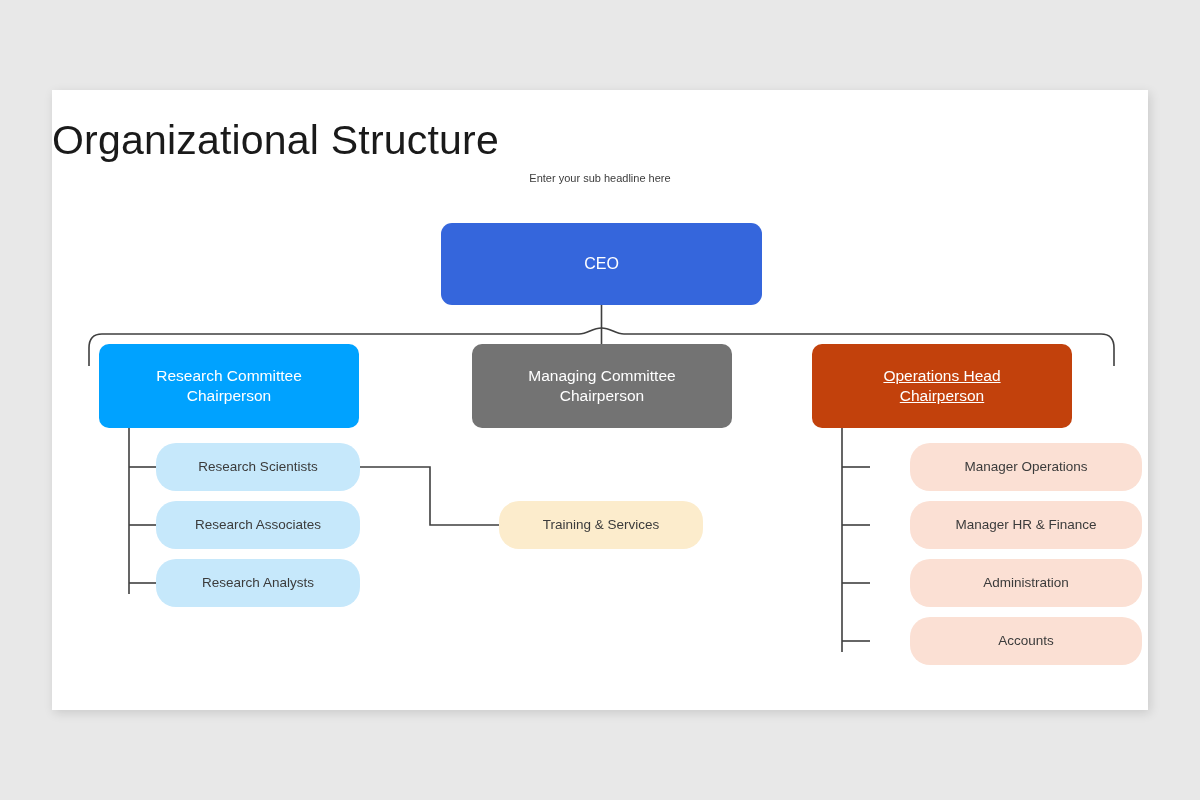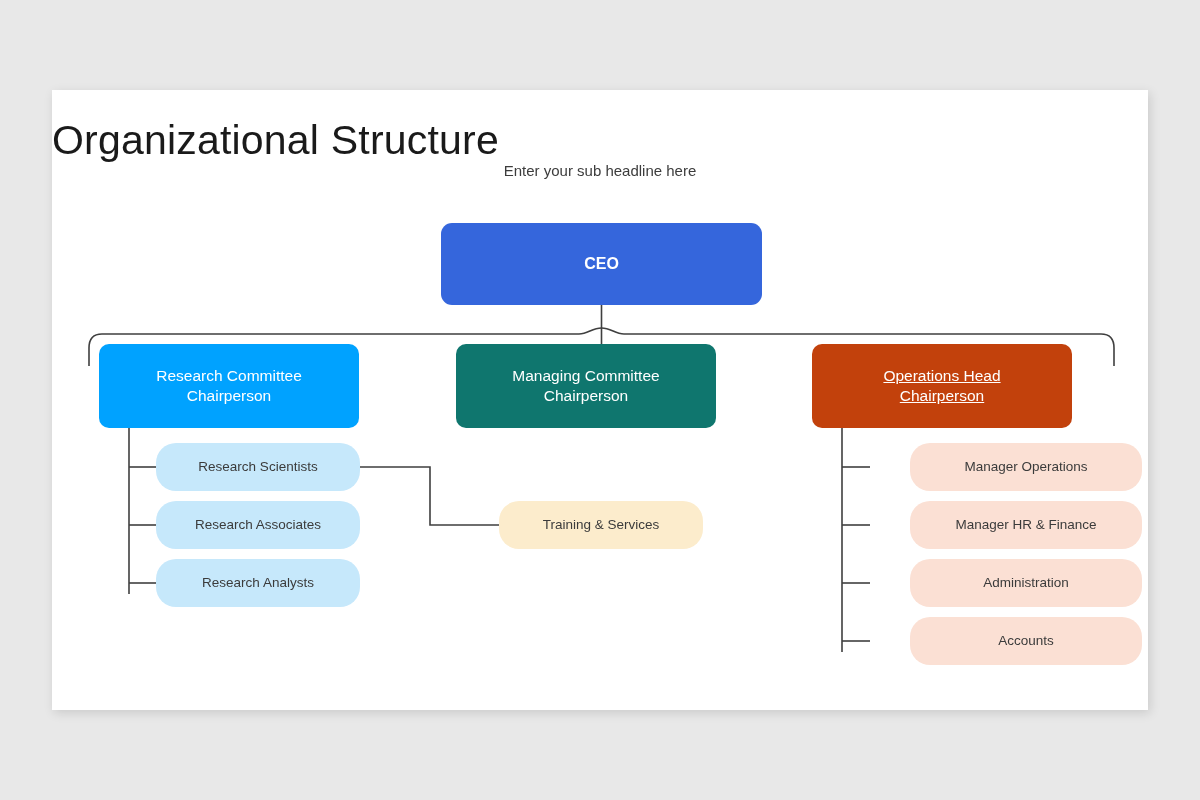--- a/index.html
+++ b/index.html
@@ -34,24 +34,24 @@
     text-align: left;
     font-size: 41px;
     font-weight: 400;
     color: #1a1a1a;
     letter-spacing: 0.2px;
     line-height: 1.15;
   }
   #subtitle {
     position: absolute;
     left: 0;
-    top: 72px;
+    top: 82px;
     width: 1096px;
     text-align: center;
-    font-size: 15px;
+    font-size: 11px;
     font-weight: 400;
     color: #3c3c3c;
   }
 
   
   #diagram {
     position: absolute;
     left: 0;
     top: 0;
     width: 1096px;
@@ -84,33 +84,33 @@
 
   .node-ceo {
     left: 389px;
     top: 133px;
     width: 321px;
     height: 82px;
     border-radius: 11px;
     background: #3566dc;
     color: #ffffff;
     font-size: 16px;
-    font-weight: bold;
+    font-weight: normal;
   }
 
   .node-l1 {
     width: 260px;
     height: 84px;
     border-radius: 10px;
     color: #ffffff;
     font-size: 15.5px;
     font-weight: 400;
   }
   .node-research   { left: 47px;  top: 254px; background: #00a2ff; }
-  .node-managing   { left: 404px; top: 254px; background: #0f766e; }
+  .node-managing   { left: 420px; top: 254px; background: #737373; }
   .node-operations { left: 760px; top: 254px; background: #c2410c; text-decoration: underline; }
 
   .node-l2 {
     height: 48px;
     border-radius: 20px;
     color: #3b3b3b;
     font-size: 13.5px;
     font-weight: 400;
   }
   .node-l2-left  { left: 104px; width: 204px; background: #c6e8fb; }

